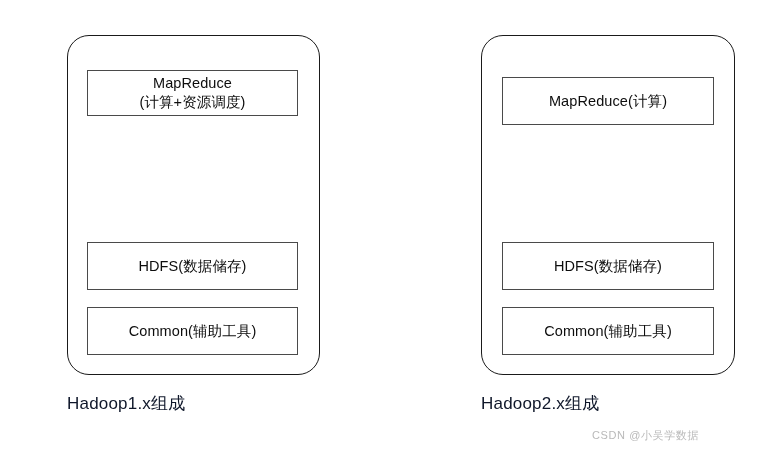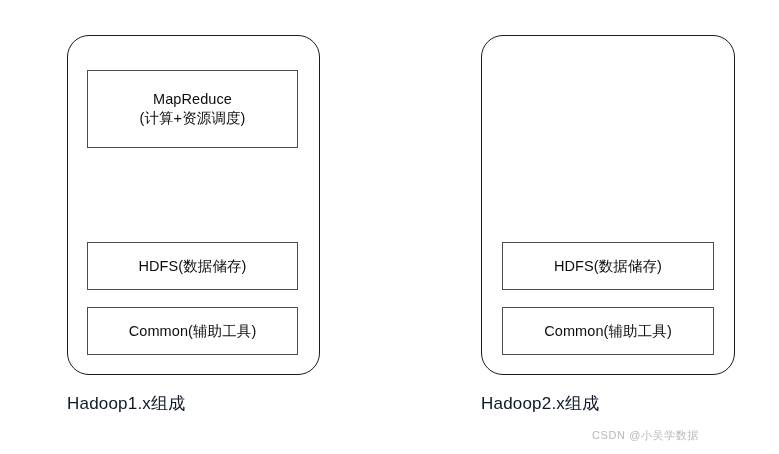--- a/index.html
+++ b/index.html
@@ -57,21 +57,21 @@
   .watermark {
     position: absolute;
     font-size: 11px;
     color: #b9b9b9;
     letter-spacing: 0.6px;
     white-space: nowrap;
   }
 
   
   #panel-left-frame { left: 67px; top: 35px; width: 253px; height: 340px; }
-  #left-box-0 { left: 87px; top: 70px; width: 211px; height: 78px; }
+  #left-box-0 { left: 87px; top: 70px; width: 211px; height: 46px; }
   #left-box-1 { left: 87px; top: 242px; width: 211px; height: 48px; }
   #left-box-2 { left: 87px; top: 307px; width: 211px; height: 48px; }
   #panel-left-caption { left: 67px; top: 392px; width: 253px; }
 
   
   #panel-right-frame { left: 481px; top: 35px; width: 254px; height: 340px; }
   #right-box-0 { left: 502px; top: 77px; width: 212px; height: 48px; }
   #right-box-1 { left: 502px; top: 155px; width: 212px; height: 48px; }
   #right-box-2 { left: 502px; top: 242px; width: 212px; height: 48px; }
   #right-box-3 { left: 502px; top: 307px; width: 212px; height: 48px; }
@@ -96,20 +96,23 @@
   </div>
 
   <div class="layer-box" id="left-box-2">
     <span class="layer-label">Common(辅助工具)</span>
   </div>
 
   <div class="panel-caption" id="panel-left-caption">Hadoop1.x组成</div>
 
   <div class="panel-frame" id="panel-right-frame"></div>
 
+  <div class="layer-box" id="right-box-0">
+    <span class="layer-label">MapReduce(计算)</span>
+  </div>
 
 
   <div class="layer-box" id="right-box-2">
     <span class="layer-label">HDFS(数据储存)</span>
   </div>
 
   <div class="layer-box" id="right-box-3">
     <span class="layer-label">Common(辅助工具)</span>
   </div>
 

